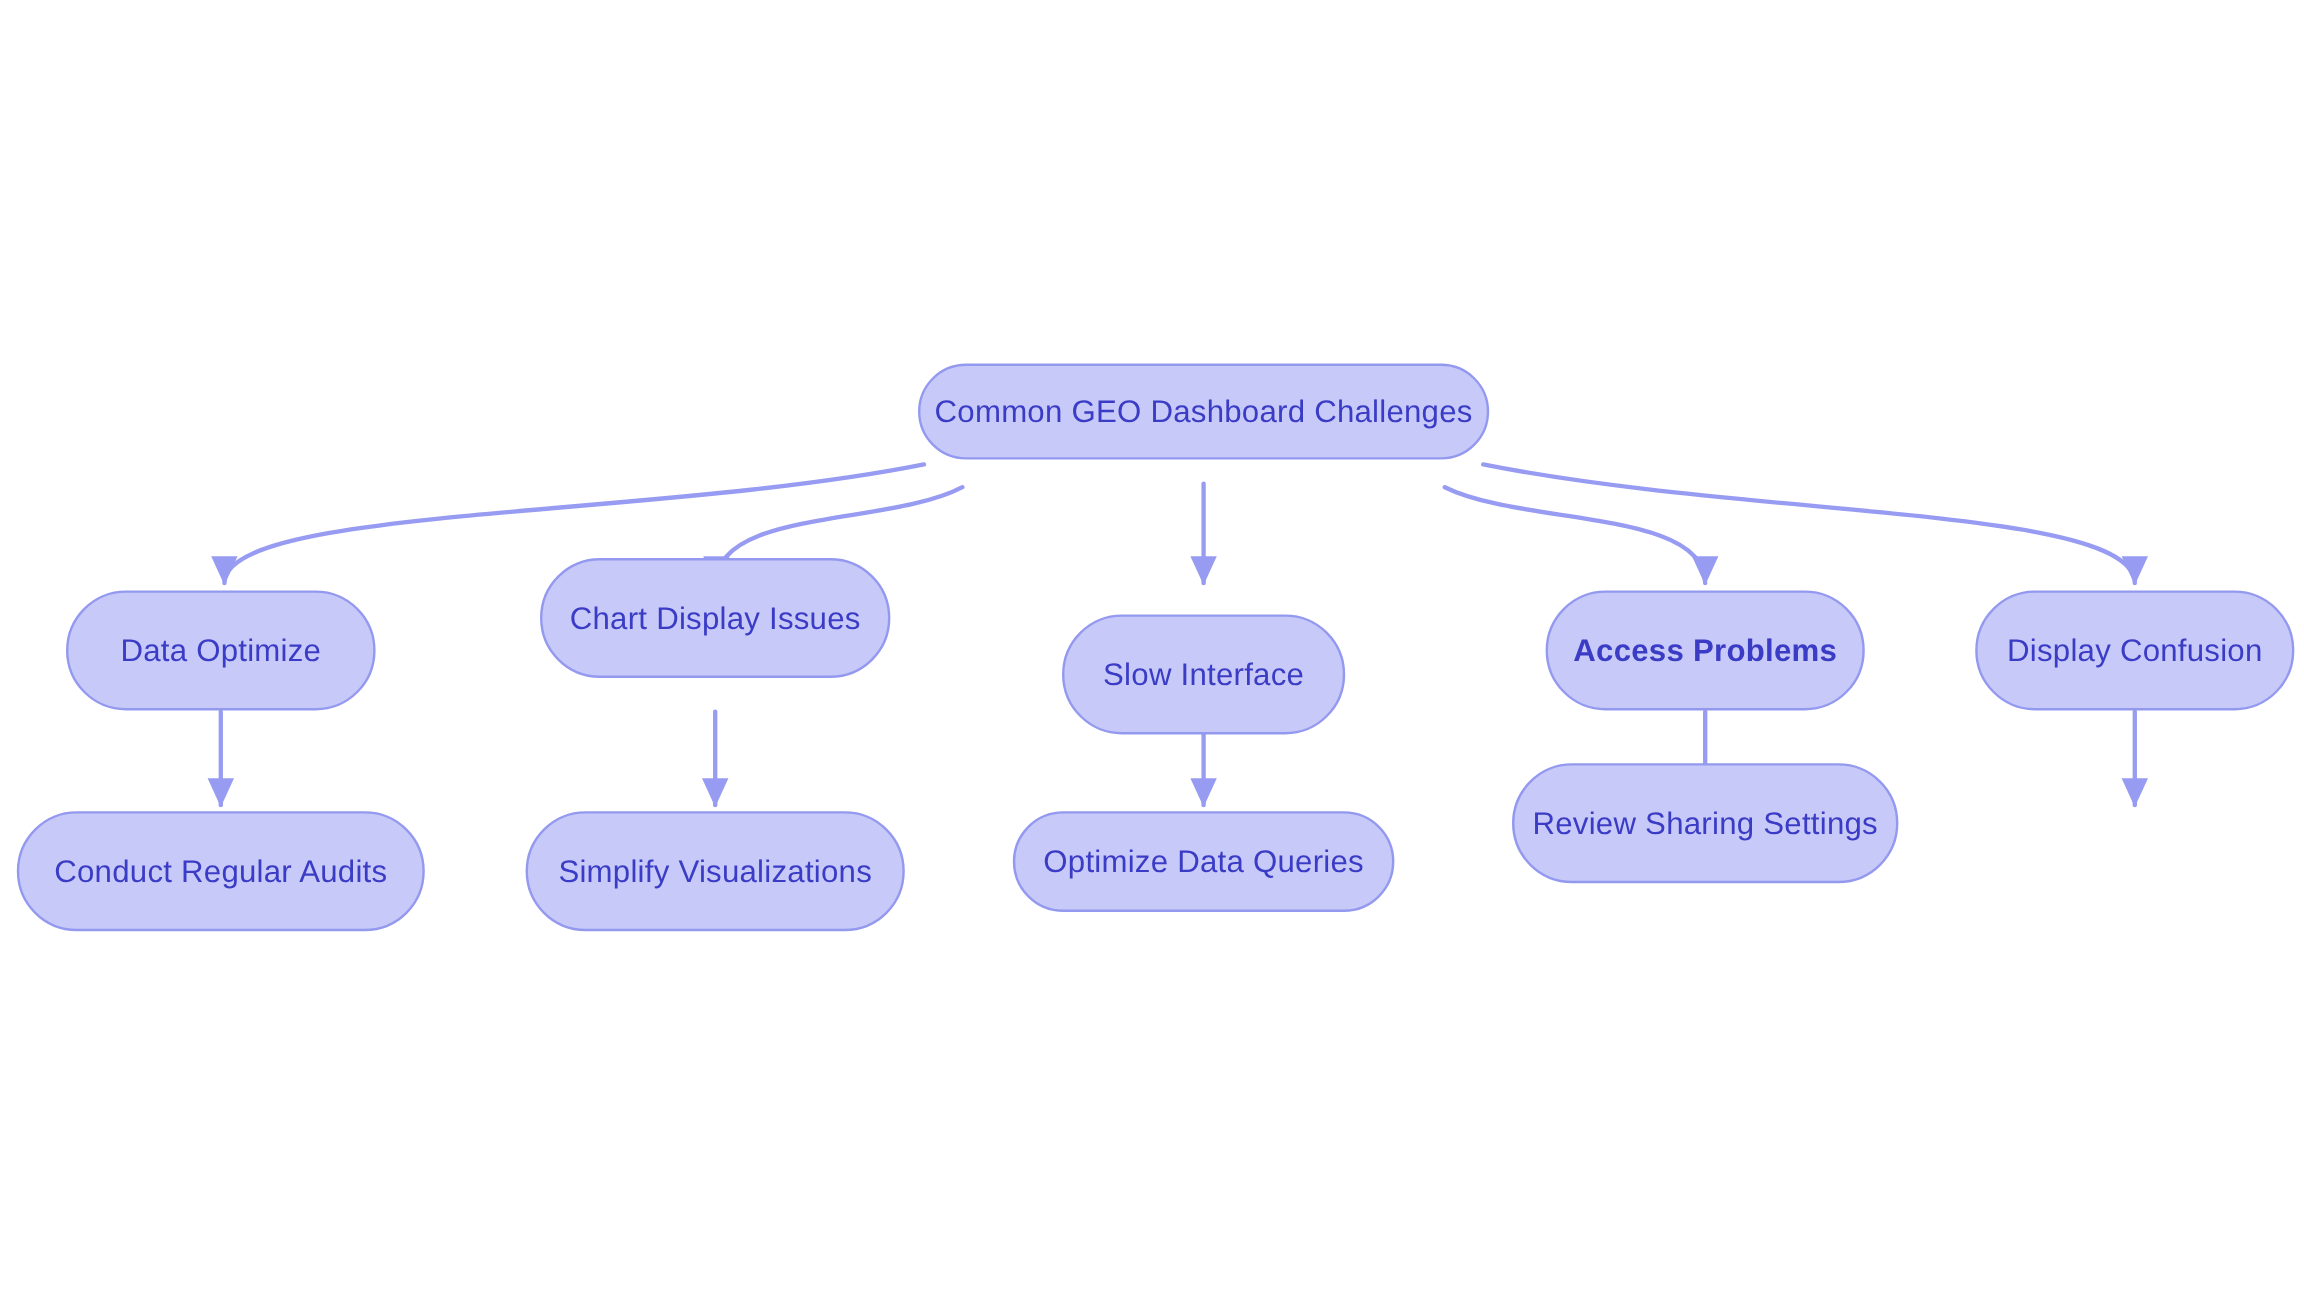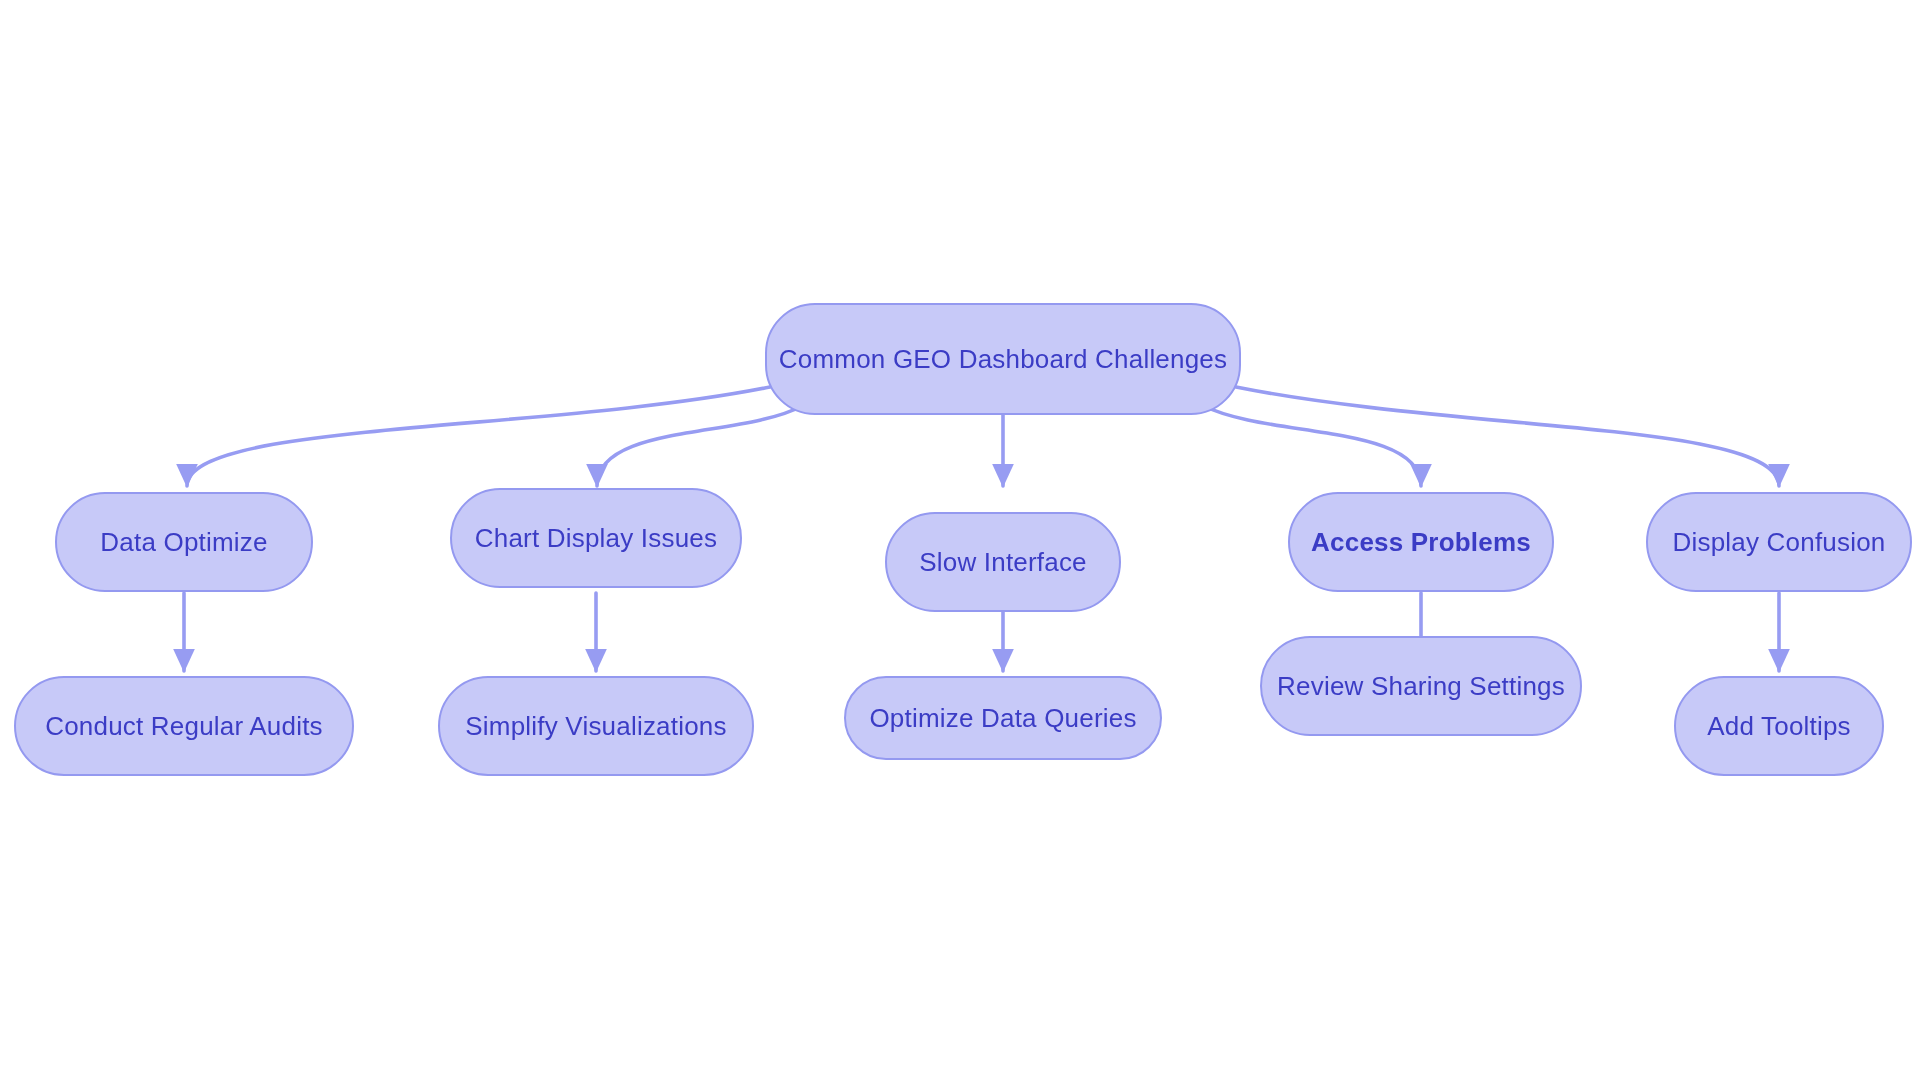--- a/index.html
+++ b/index.html
@@ -63,27 +63,26 @@
     <path class="edge" marker-end="url(#arrowhead)" d="M 1204 406 C 1268 438, 1421 424, 1421 486"></path>
     <path class="edge" marker-end="url(#arrowhead)" d="M 1236 387 C 1461 432, 1779 422, 1779 486"></path>
 
     <path class="edge" marker-end="url(#arrowhead)" d="M 184 593 L 184 671"></path>
     <path class="edge" marker-end="url(#arrowhead)" d="M 596 593 L 596 671"></path>
     <path class="edge" marker-end="url(#arrowhead)" d="M 1003 593 L 1003 671"></path>
     <path class="edge" marker-end="url(#arrowhead)" d="M 1421 593 L 1421 671"></path>
     <path class="edge" marker-end="url(#arrowhead)" d="M 1779 593 L 1779 671"></path>
   </svg>
 
-  <div class="node" style="left:765px;top:303px;width:476px;height:112px;text-align:right;">Common GEO Dashboard Challenges</div>
+  <div class="node" style="left:765px;top:303px;width:476px;height:80px;text-align:right;">Common GEO Dashboard Challenges</div>
 
   <div class="node" style="left:55px;top:492px;width:258px;height:100px;">Data Optimize</div>
-  <div class="node" style="left:450px;top:488px;width:292px;height:100px;">Chart Display Issues</div>
+  <div class="node" style="left:450px;top:465px;width:292px;height:100px;">Chart Display Issues</div>
   <div class="node" style="left:885px;top:512px;width:236px;height:100px;">Slow Interface</div>
   <div class="node" style="left:1288px;top:492px;width:266px;height:100px;font-weight:bold;">Access Problems</div>
   <div class="node" style="left:1646px;top:492px;width:266px;height:100px;">Display Confusion</div>
 
   <div class="node" style="left:438px;top:676px;width:316px;height:100px;">Simplify Visualizations</div>
   <div class="node" style="left:14px;top:676px;width:340px;height:100px;">Conduct Regular Audits</div>
   <div class="node" style="left:844px;top:676px;width:318px;height:84px;">Optimize Data Queries</div>
   <div class="node" style="left:1260px;top:636px;width:322px;height:100px;">Review Sharing Settings</div>
-  <div class="node" style="left:1674px;top:676px;width:210px;height:100px;">Add Tooltips</div>
 
 </div>
 
 </body></html>

